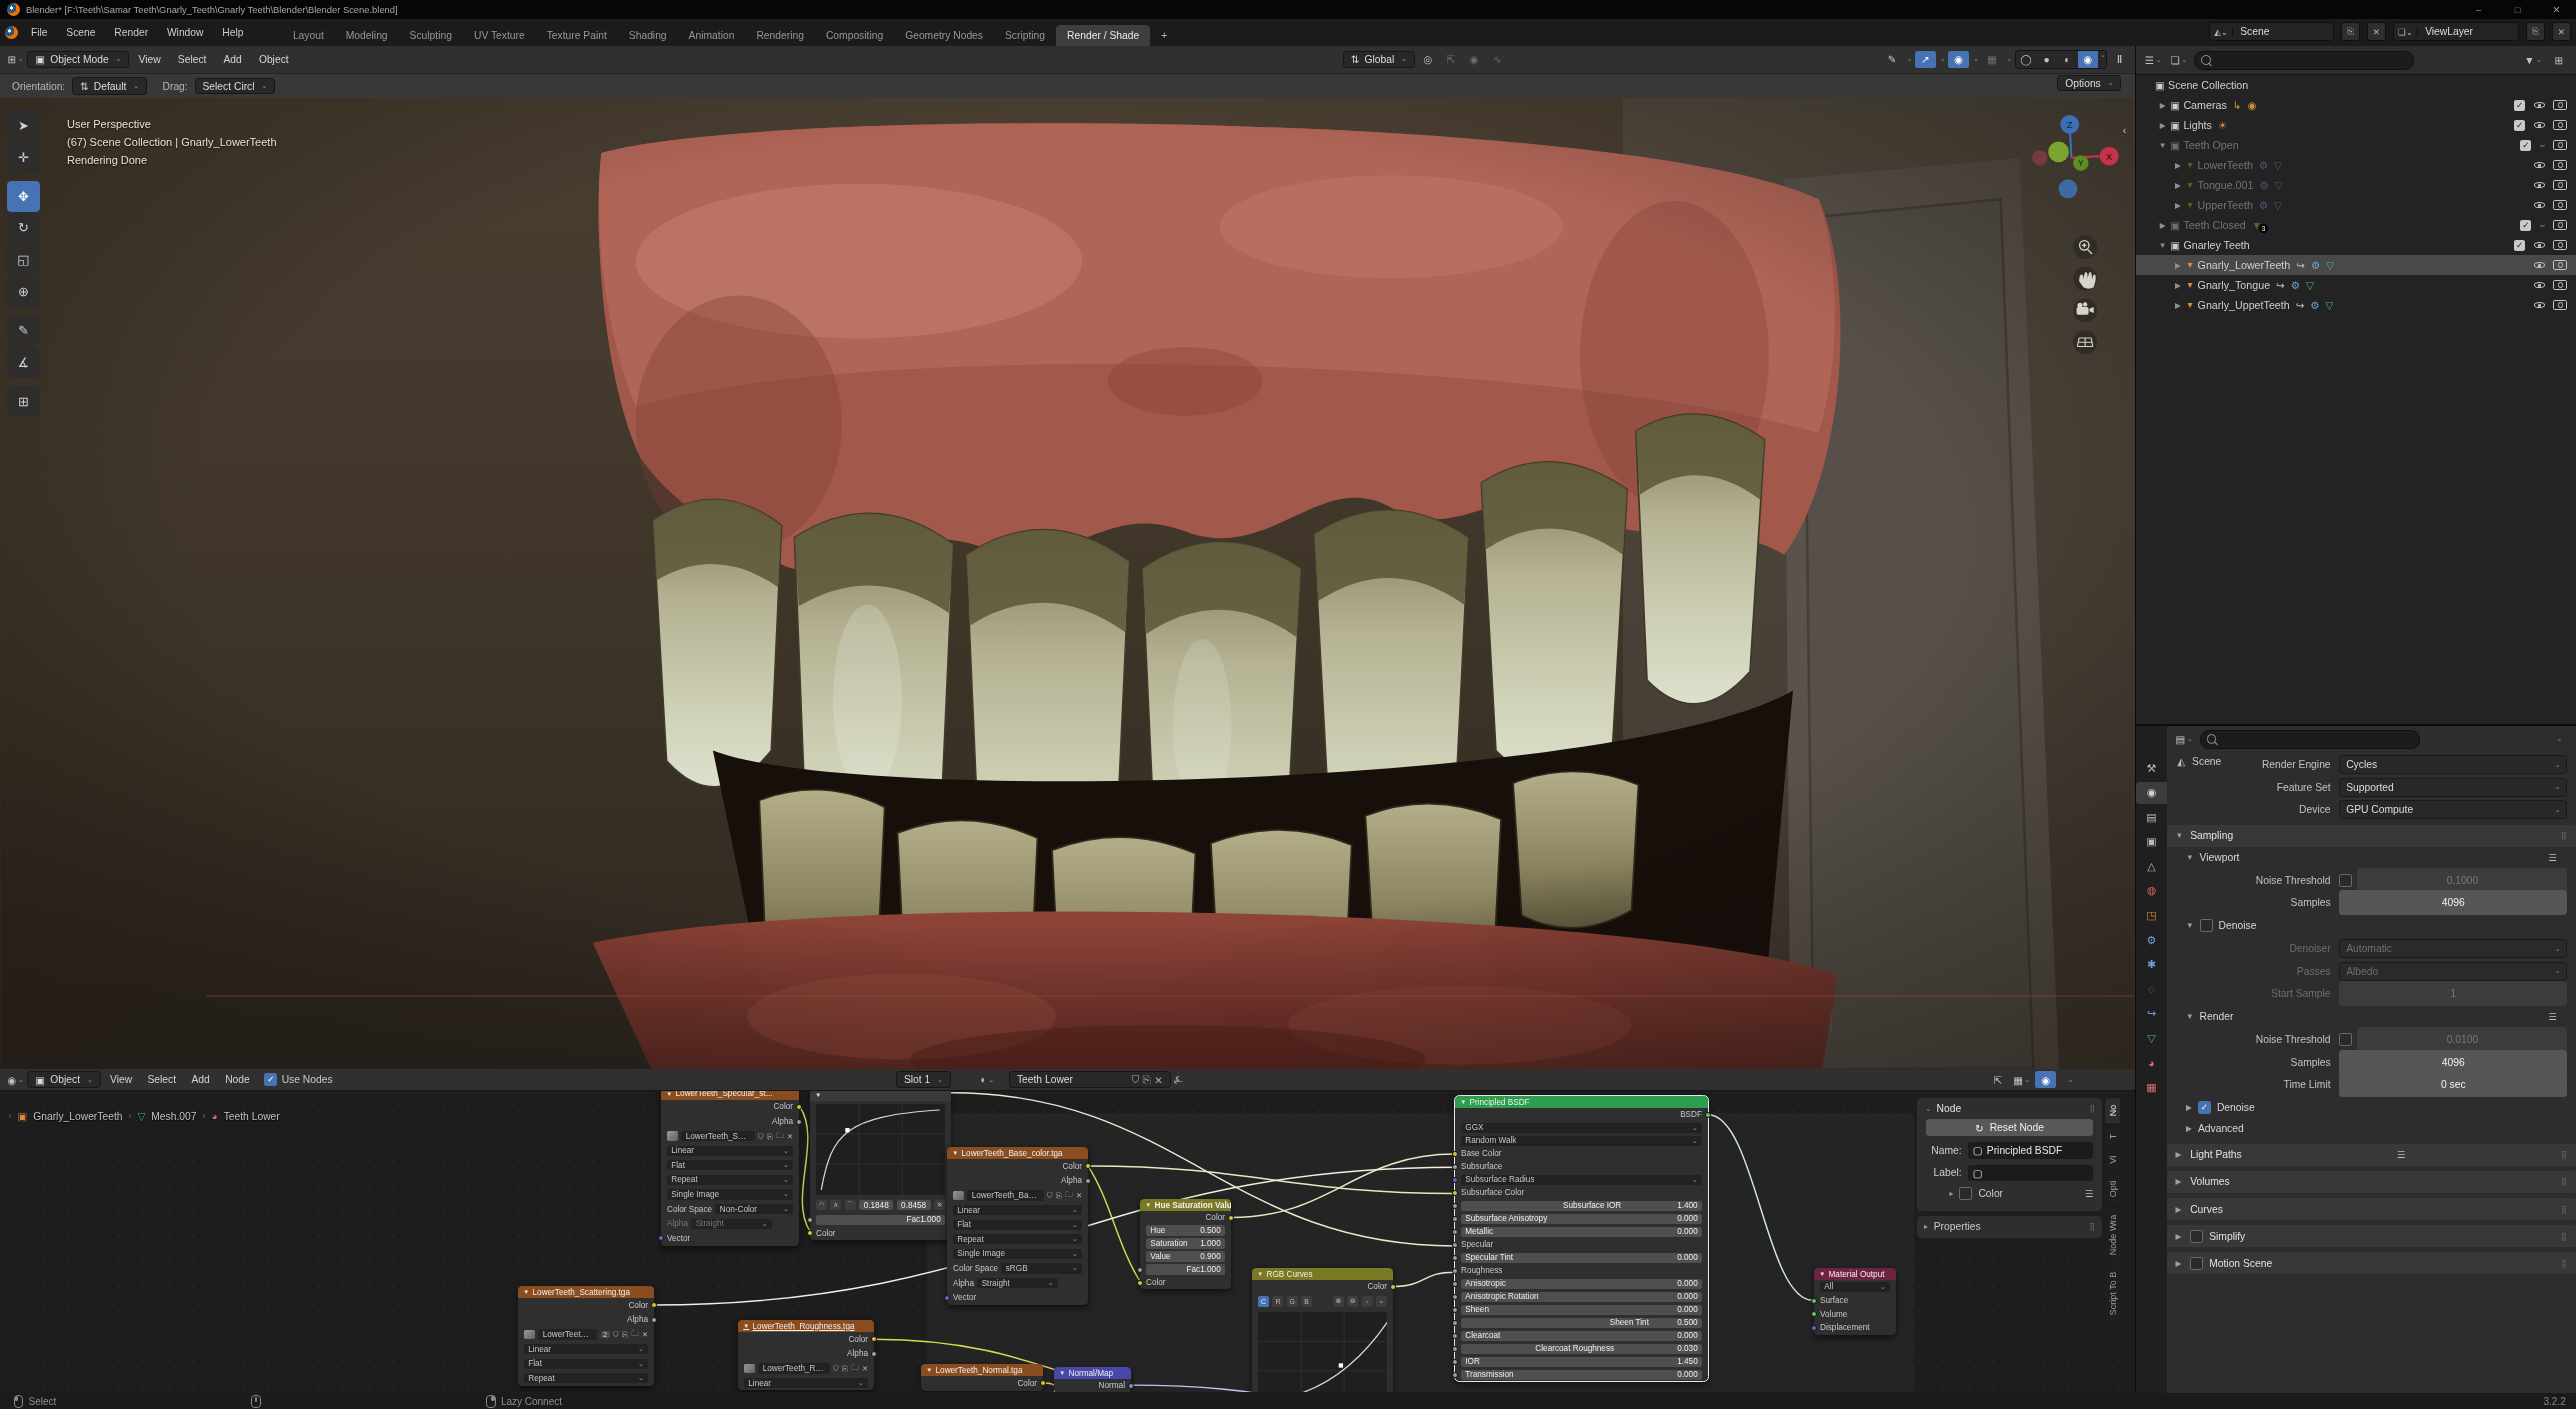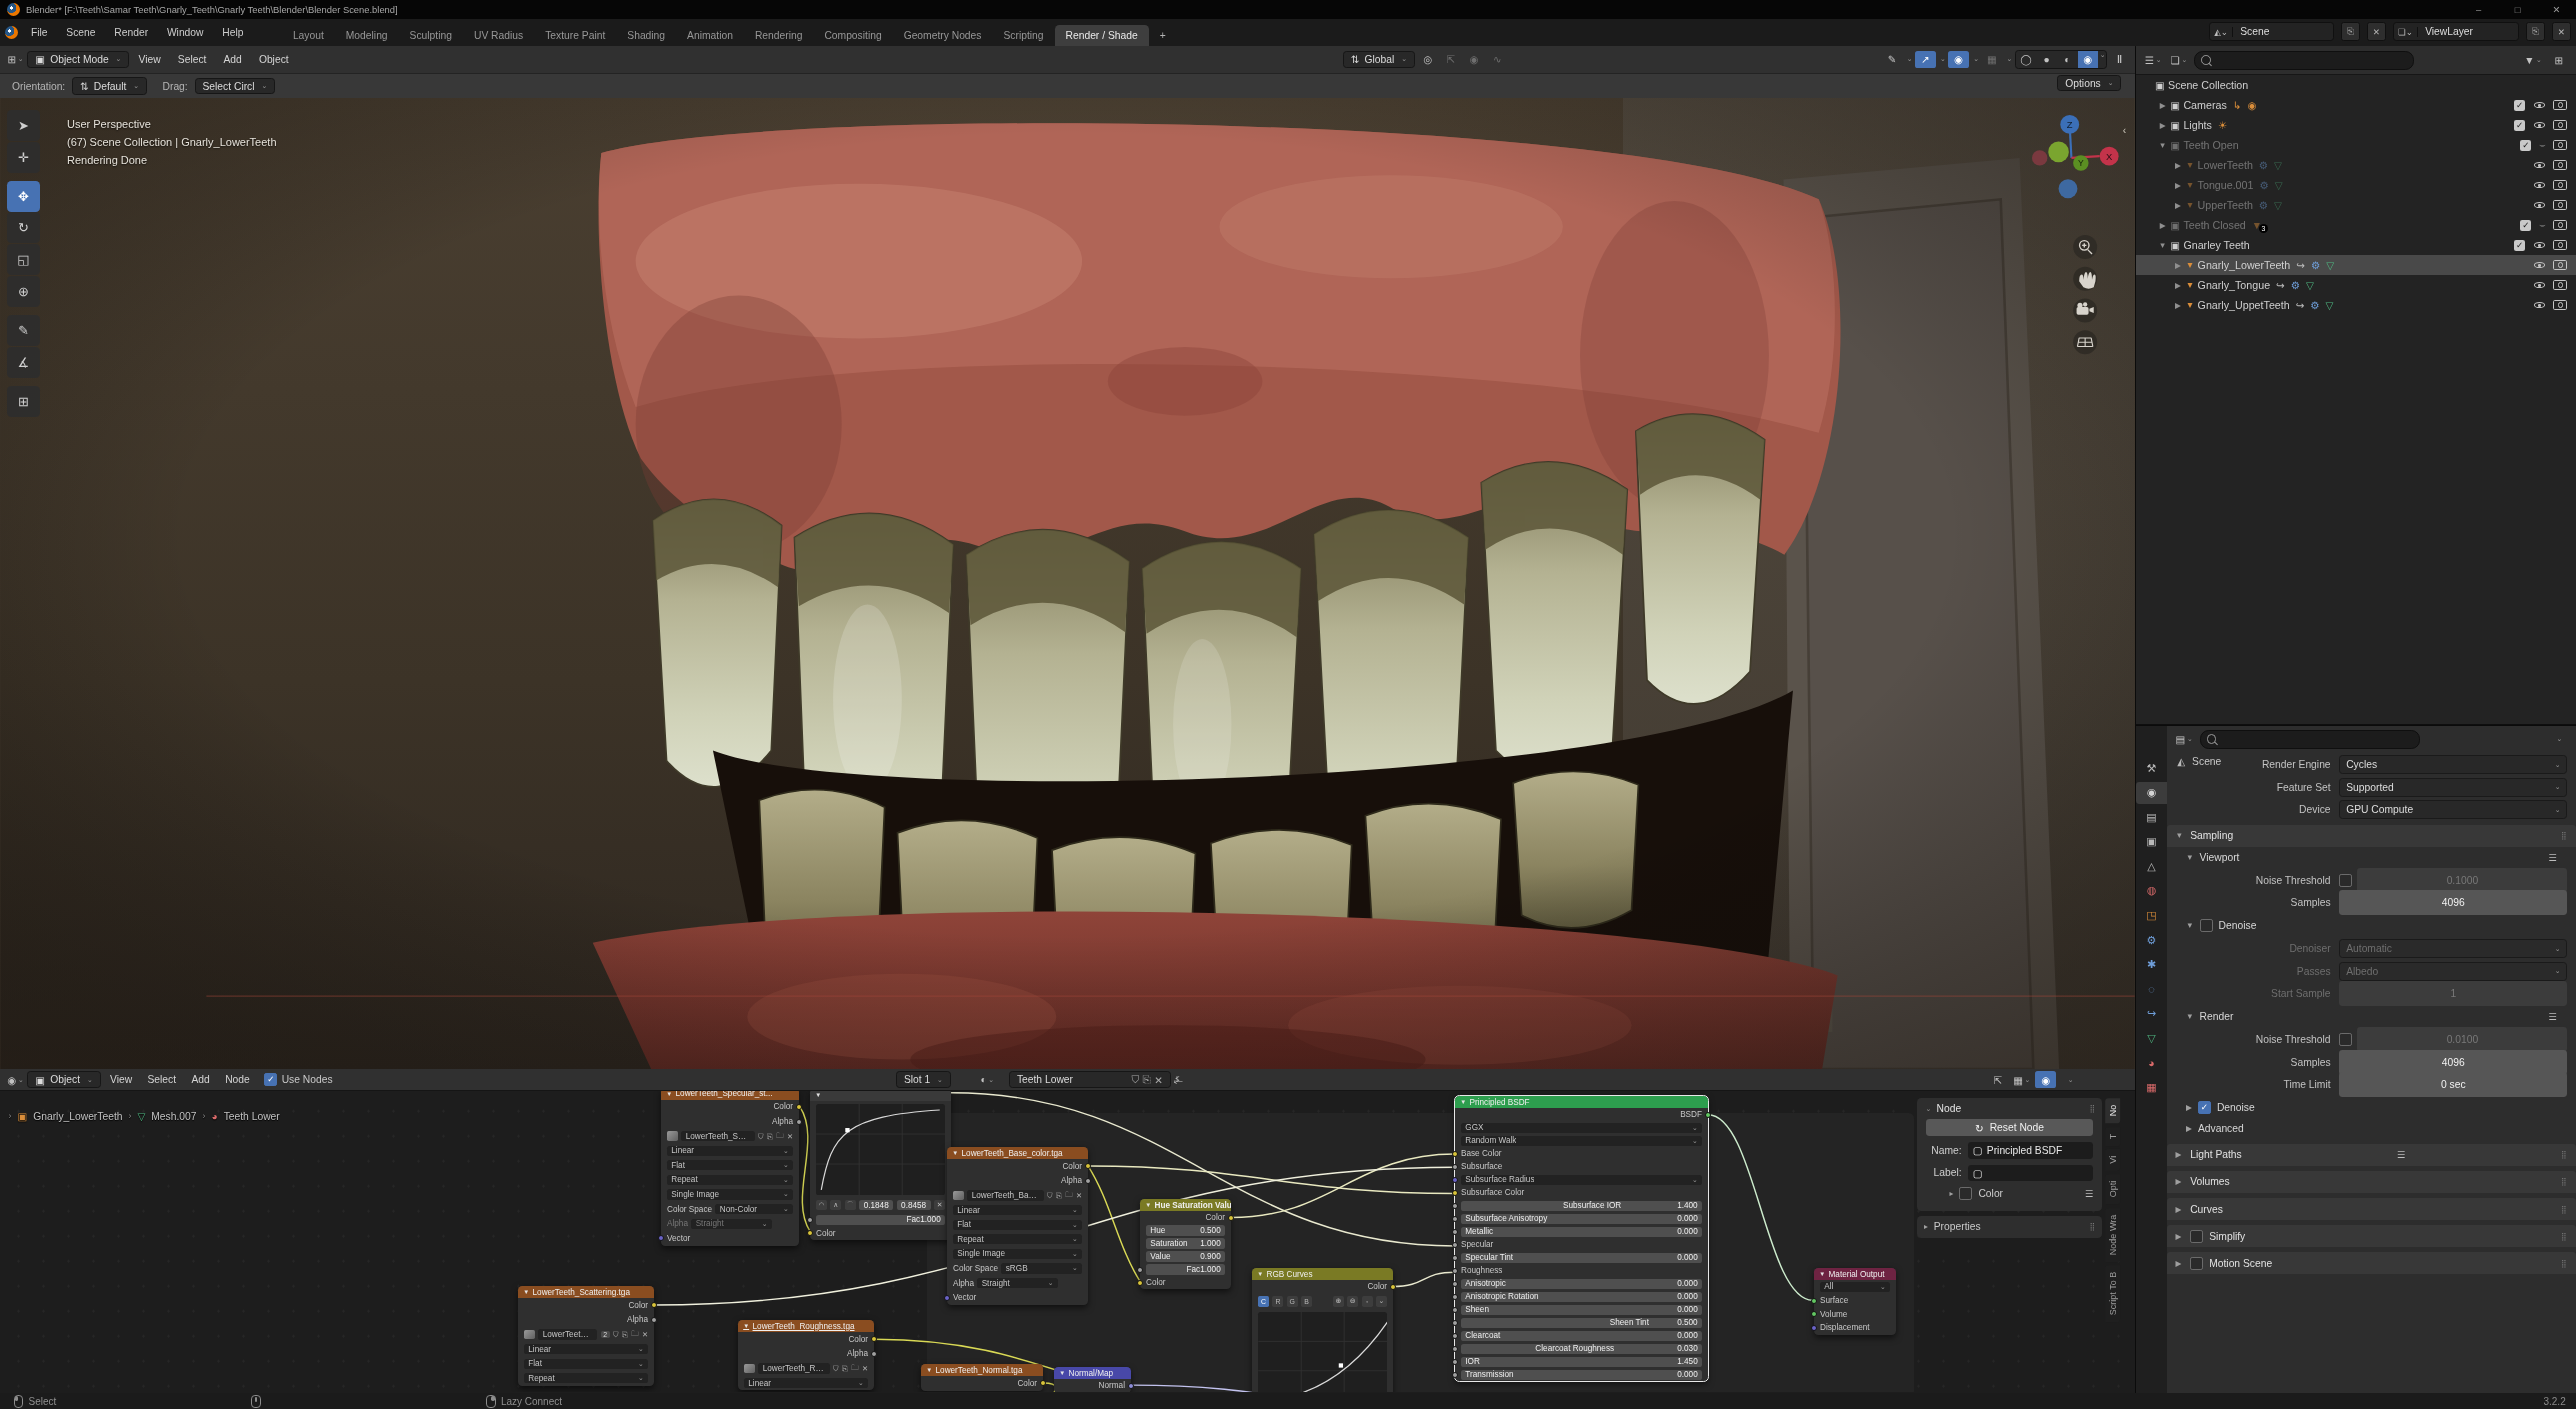--- a/index.html
+++ b/index.html
@@ -154,21 +154,21 @@
         <span class="menu">File</span>
         <span class="menu">Scene</span>
         <span class="menu">Render</span>
         <span class="menu">Window</span>
         <span class="menu">Help</span>
       </div>
     <div class="wtabs" id="wtabs">
         <span class="wtab">Layout</span>
         <span class="wtab">Modeling</span>
         <span class="wtab">Sculpting</span>
-        <span class="wtab">UV Radius</span>
+        <span class="wtab">UV Texture</span>
         <span class="wtab">Texture Paint</span>
         <span class="wtab">Shading</span>
         <span class="wtab">Animation</span>
         <span class="wtab">Rendering</span>
         <span class="wtab">Compositing</span>
         <span class="wtab">Geometry Nodes</span>
         <span class="wtab">Scripting</span>
         <span class="wtab active">Render / Shade</span>
         <span class="wtab plus">+</span>
       </div>

